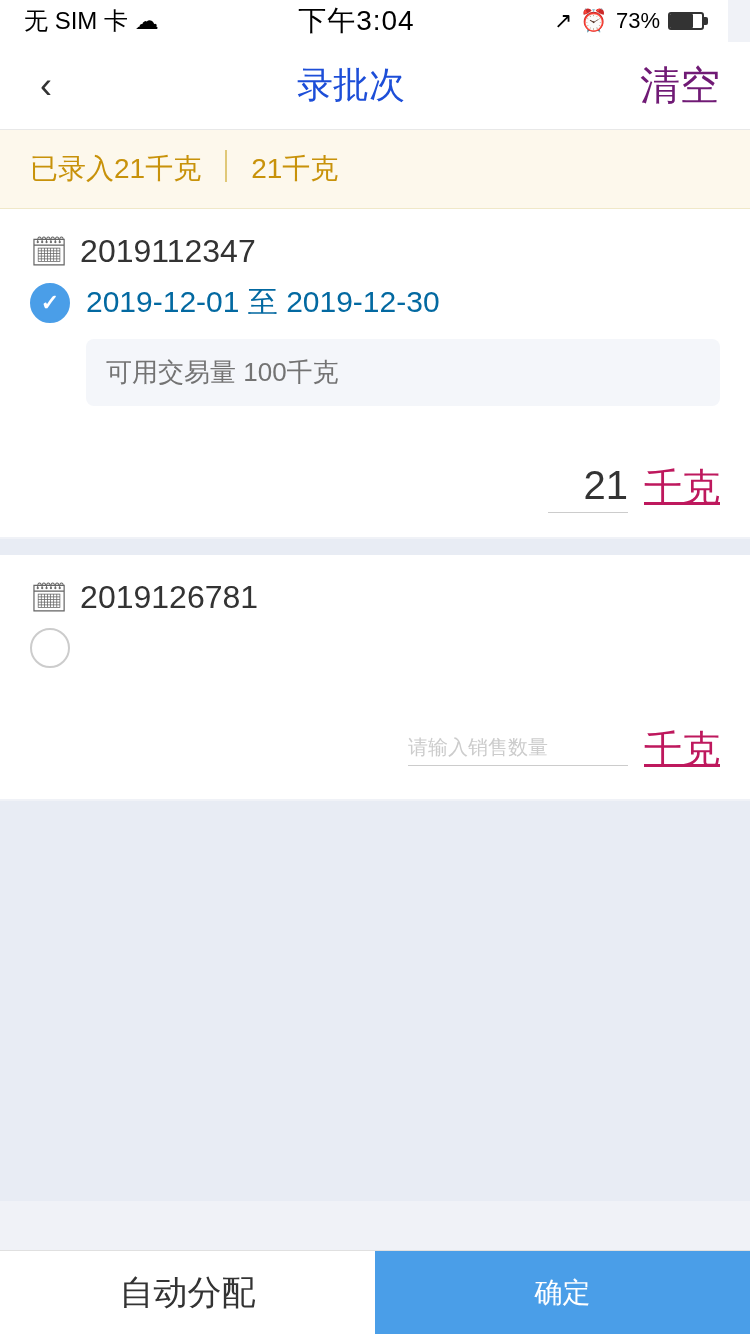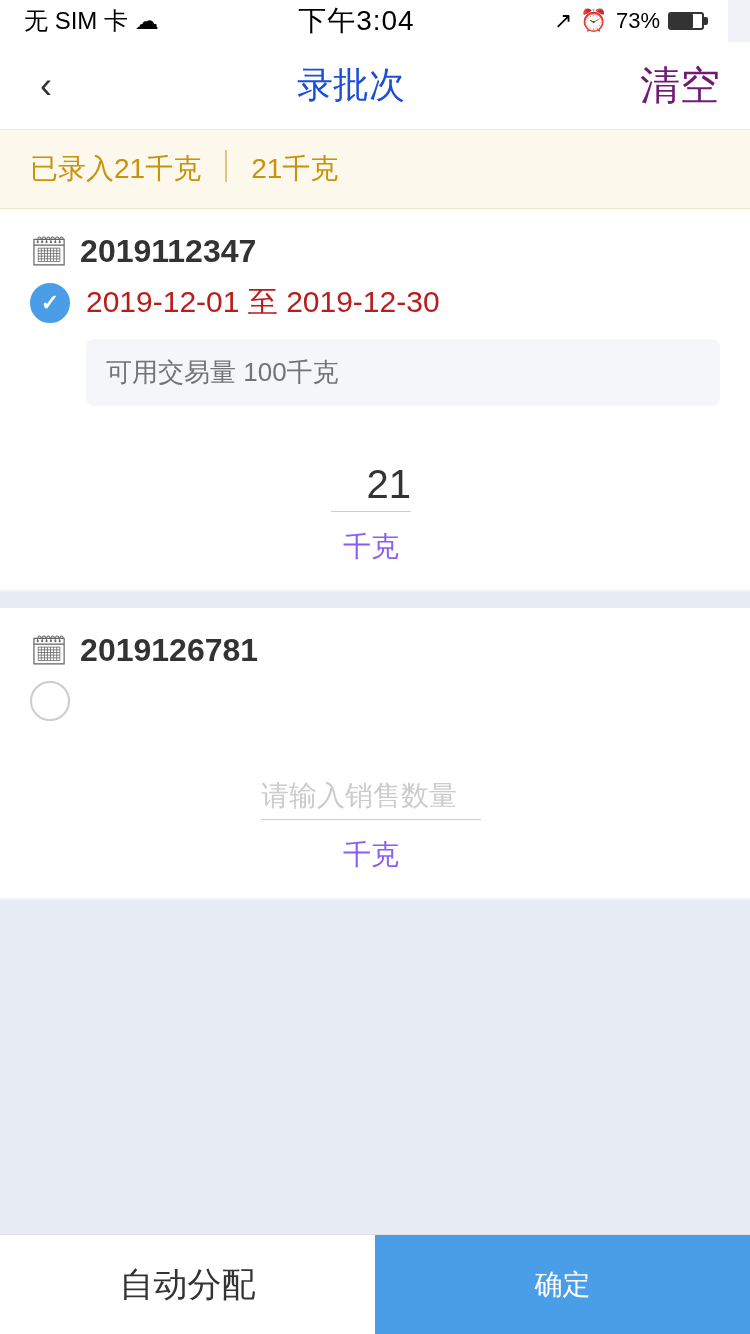--- a/index.html
+++ b/index.html
@@ -129,21 +129,21 @@
       gap: 12px;
       margin-bottom: 12px;
     }
     .batch-icon {
       font-size: 30px;
       color: #666;
     }
     .batch-id {
       font-size: 32px;
       color: #333;
-      font-weight: 700;
+      font-weight: 400;
     }
     .batch-row {
       display: flex;
       align-items: center;
       gap: 16px;
       margin-bottom: 16px;
     }
     .radio-circle {
       width: 40px;
       height: 40px;
@@ -160,78 +160,78 @@
       border-color: #4a9ee8;
     }
     .radio-circle.checked::after {
       content: '✓';
       color: #fff;
       font-size: 22px;
       font-weight: bold;
     }
     .batch-date {
       font-size: 30px;
-      color: #b91c1c;
+      color: #0369a1;
     }
     .batch-stock-box {
       background: #f4f6fa;
       border-radius: 8px;
       padding: 16px 20px;
       margin-left: 56px;
       margin-bottom: 16px;
     }
     .batch-stock-text {
       font-size: 26px;
       color: #737373;
     }
 
     
     .quantity-row {
       display: flex;
       align-items: center;
       justify-content: flex-end;
-      padding: 16px 38px 24px 30px;
+      padding: 16px 30px 24px 30px;
       gap: 16px;
       background: #fff;
-      flex-direction: column;
     }
     .quantity-value {
       font-size: 40px;
       color: #333;
       font-weight: 400;
       text-align: right;
     }
     .quantity-underline {
       border-bottom: 1.5px solid #ccc;
       padding-bottom: 4px;
       min-width: 80px;
     }
     .quantity-unit {
-      font-size: 28px;
-      color: #8b5cf6;
+      font-size: 38px;
+      color: #be185d;
+      text-decoration: underline;
     }
     .quantity-input-placeholder {
-      font-size: 28px;
+      font-size: 20px;
       color: #ccc;
     }
 
     
     .separator-thick {
       width: 750px;
       height: 16px;
       background: #e8ecf4;
     }
 
     
     .bottom-bar {
       position: fixed;
       bottom: 0;
       left: 0;
       width: 750px;
-      height: 100px;
+      height: 84px;
       display: flex;
       background: #fff;
       border-top: 1px solid #e0e0e0;
     }
     .bottom-btn-left {
       flex: 1;
       display: flex;
       align-items: center;
       justify-content: center;
       font-size: 34px;

